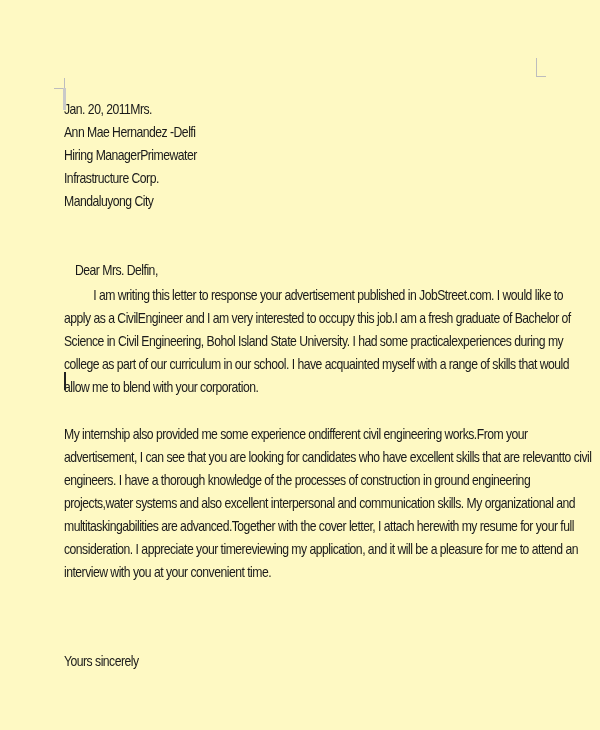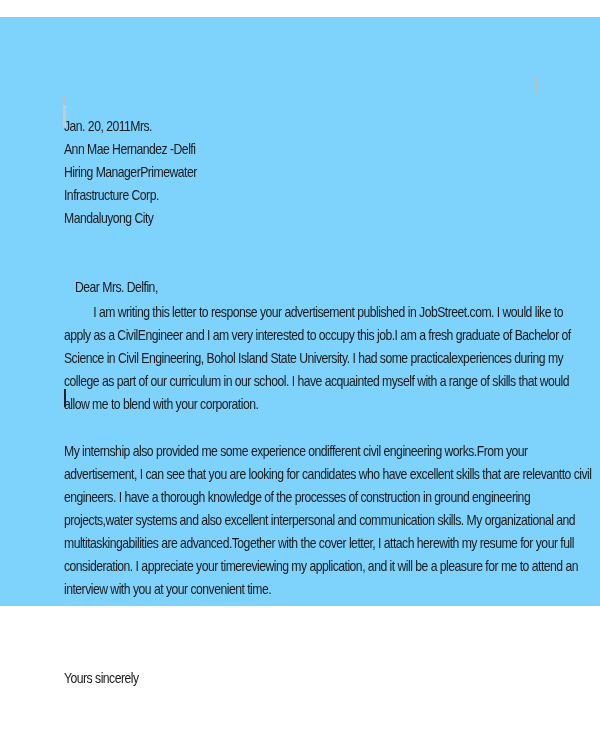--- a/index.html
+++ b/index.html
@@ -1,17 +1,17 @@
 <!DOCTYPE html>
 <html><head>
 <meta charset="utf-8">
 <style>
   html, body { margin: 0; padding: 0; background: #ffffff; }
   body { width: 600px; height: 730px; position: relative; overflow: hidden; font-family: "Liberation Sans", sans-serif; color: #1a1a1a; }
-  .page { position: absolute; left: 0; top: 17px; width: 600px; height: 589px; background: #7dd3fc; }
+  .page { position: absolute; left: 0; top: 0; width: 600px; height: 730px; background: #fef9c3; }
   .corner-tl-v { position: absolute; left: 64px; top: 78px; width: 1px; height: 22px; background: #bdbdbd; }
   .corner-tl-h { position: absolute; left: 54px; top: 88px; width: 11px; height: 1px; background: #bdbdbd; }
   .cursor-top { position: absolute; left: 63px; top: 88px; width: 3px; height: 22px; background: #c9c9c9; }
   .corner-tr-v { position: absolute; left: 536px; top: 58px; width: 1px; height: 18px; background: #bdbdbd; }
   .corner-tr-h { position: absolute; left: 536px; top: 76px; width: 10px; height: 1px; background: #bdbdbd; }
   .text { position: absolute; font-size: 14.2px; letter-spacing: -0.6px; transform: scaleX(0.86); transform-origin: left top; white-space: nowrap; line-height: 23px; }
   .addr { left: 64px; top: 98px; }
   .salutation { left: 75px; top: 259px; }
   .para { left: 64px; top: 284px; }
   .para .indent { display: inline-block; width: 34px; }

